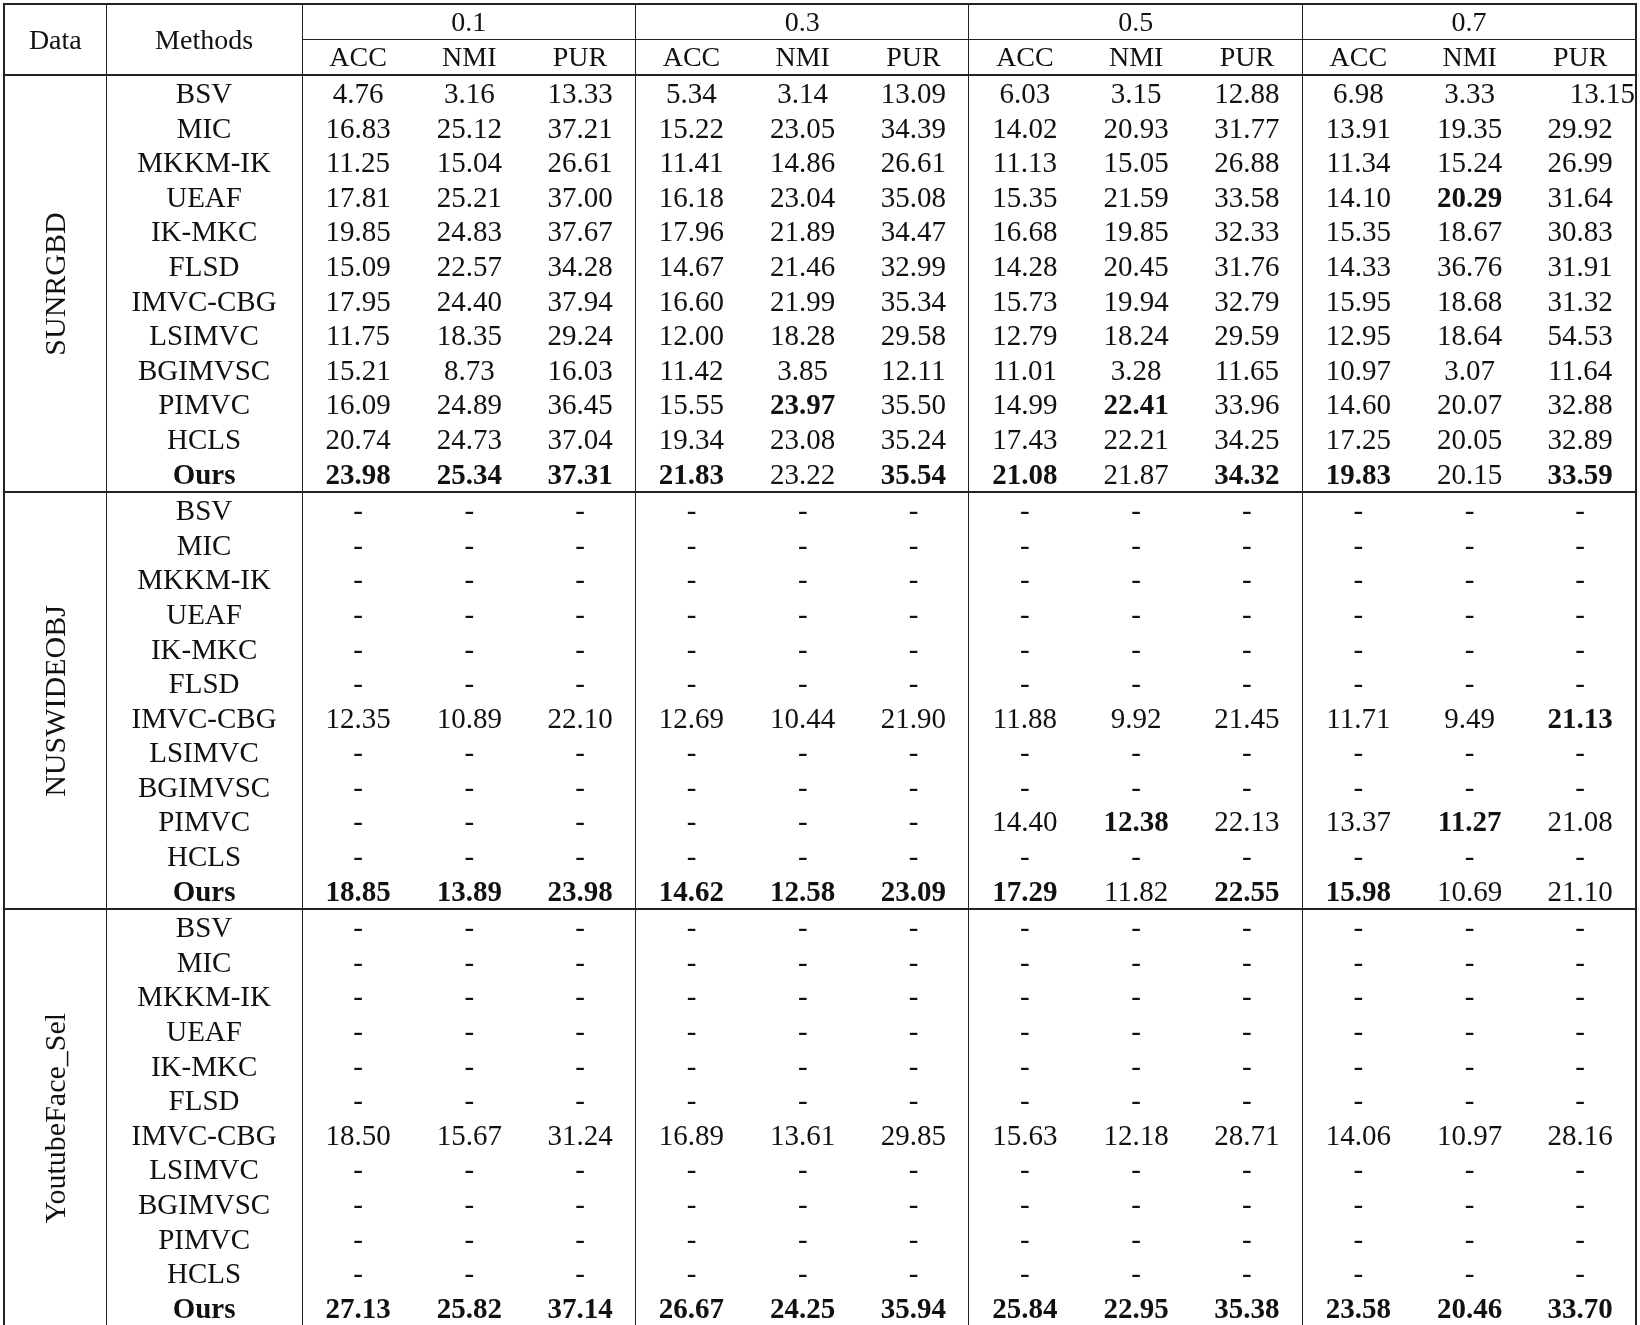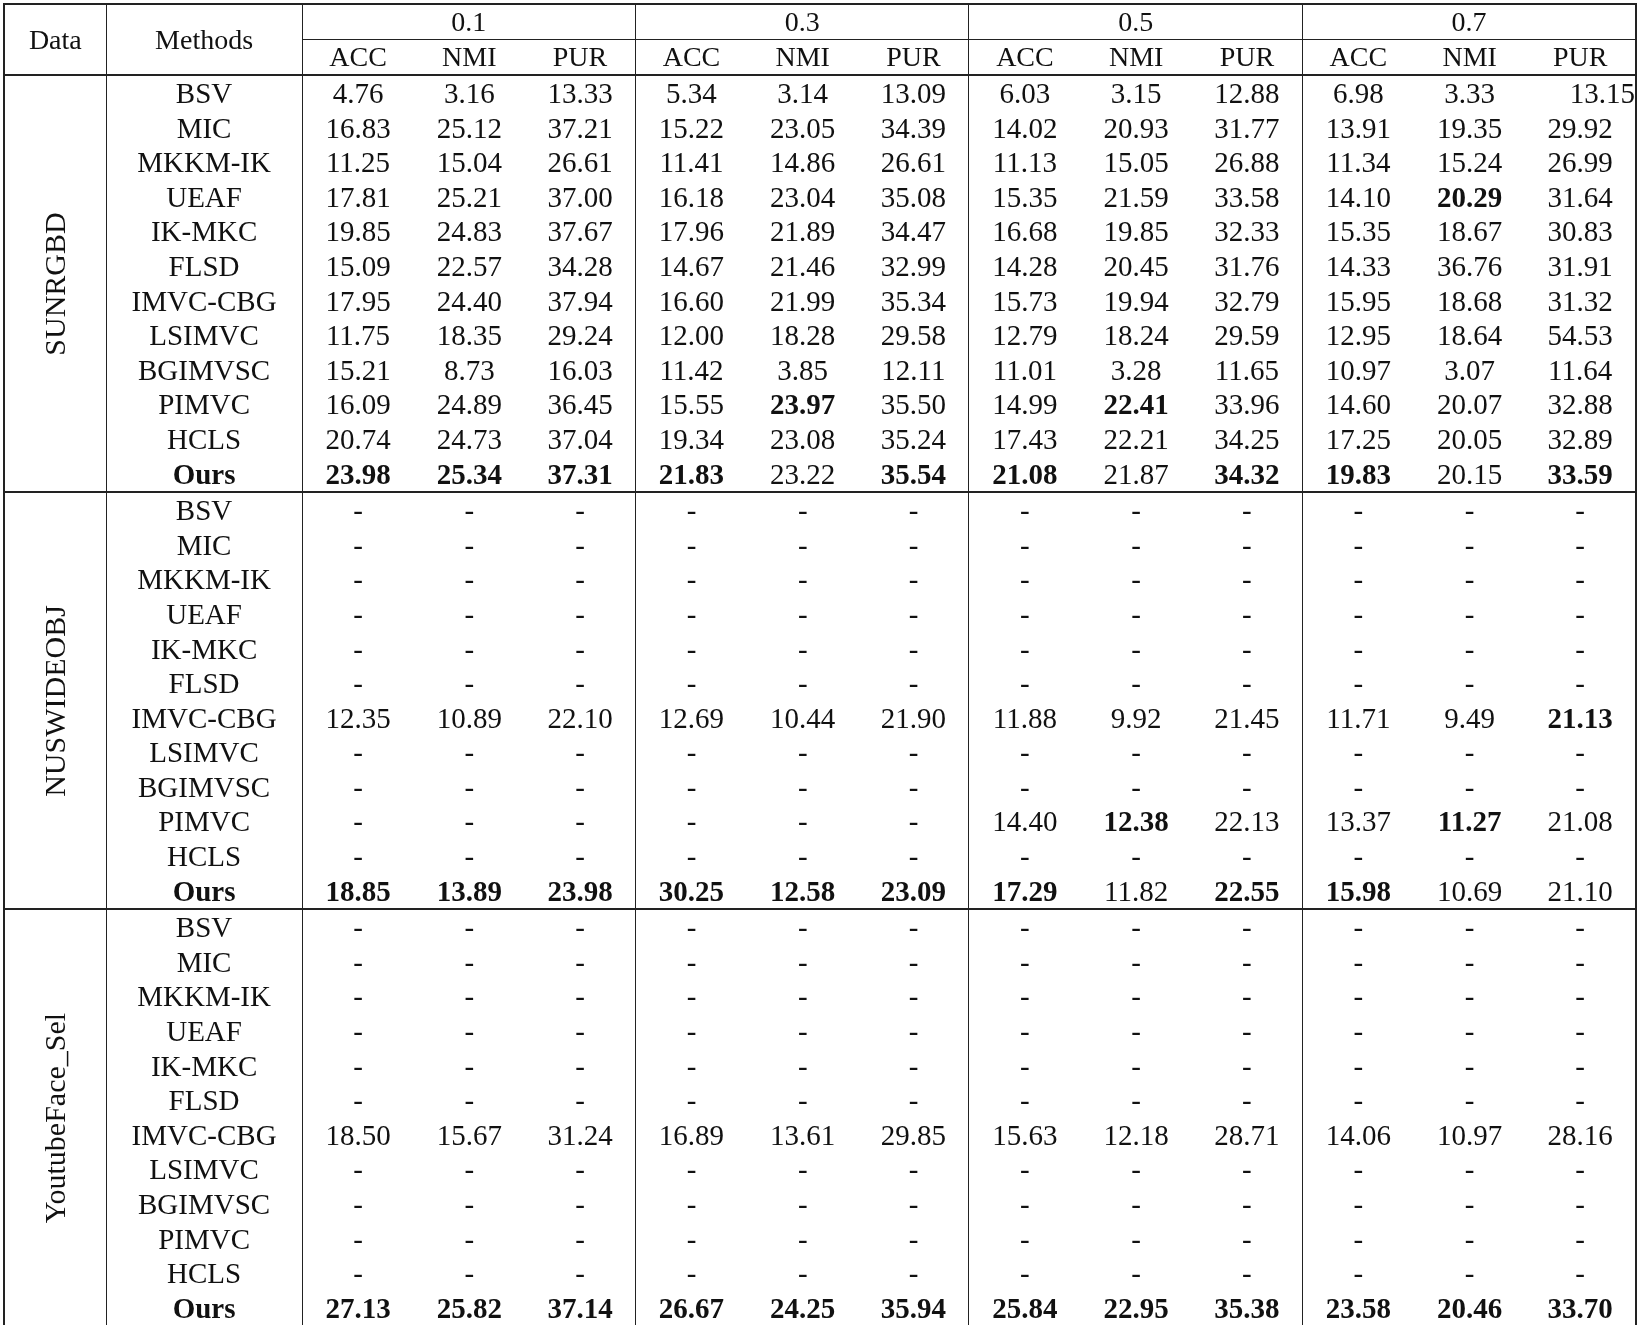--- a/index.html
+++ b/index.html
@@ -413,21 +413,21 @@
         <td style="border-right: 1.5px solid rgb(34, 34, 34);">-</td>
         <td>-</td>
         <td>-</td>
         <td style="border-right: 2px solid rgb(34, 34, 34);">-</td>
       </tr>
       <tr>
         <td class="method vr bold">Ours</td>
         <td class="bold">18.85</td>
         <td class="bold">13.89</td>
         <td class="bold" style="border-right: 1.5px solid rgb(34, 34, 34);">23.98</td>
-        <td class="bold">30.25</td>
+        <td class="bold">14.62</td>
         <td class="bold">12.58</td>
         <td class="bold" style="border-right: 1.5px solid rgb(34, 34, 34);">23.09</td>
         <td class="bold">17.29</td>
         <td>11.82</td>
         <td class="bold" style="border-right: 1.5px solid rgb(34, 34, 34);">22.55</td>
         <td class="bold">15.98</td>
         <td>10.69</td>
         <td style="border-right: 2px solid rgb(34, 34, 34);">21.10</td>
       </tr>
       <tr class="top-rule">

